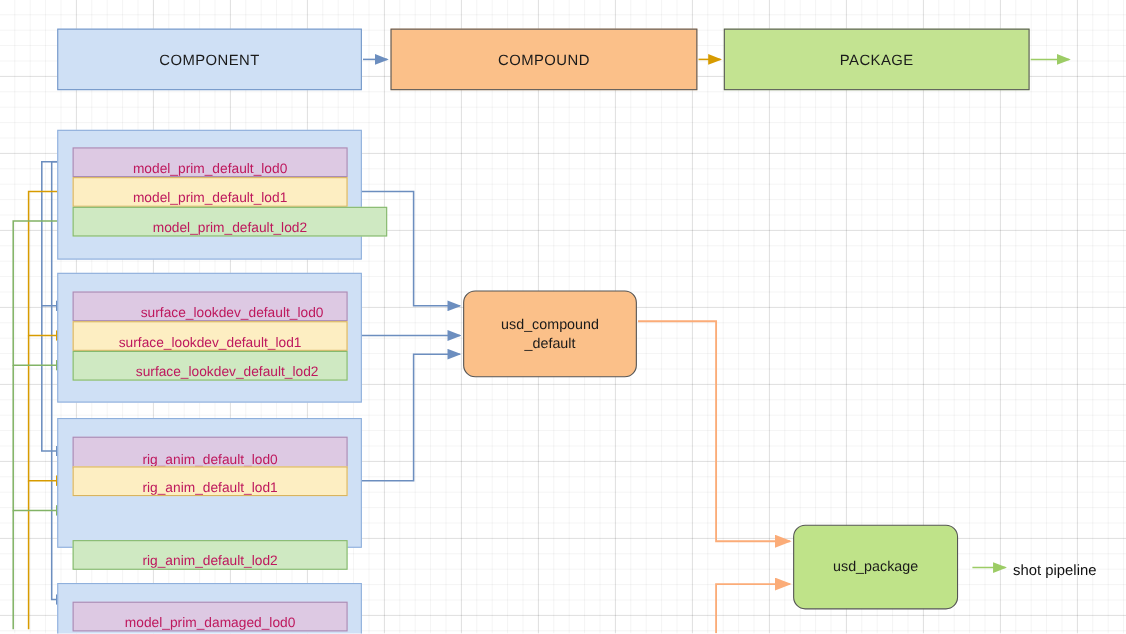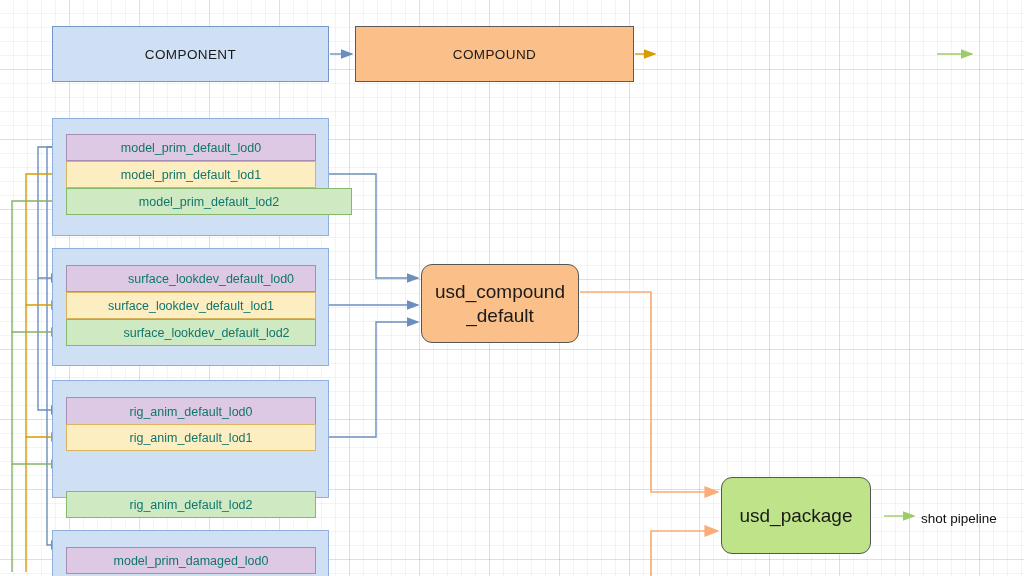--- a/index.html
+++ b/index.html
@@ -28,31 +28,31 @@
   .phase.component{background:#cfe0f5;border-color:#7296c8;text-align:right;}
   .phase.compound{background:#fbc089;border-color:#5a5a5a;}
   .phase.package{background:#c3e391;border-color:#5a5a5a;}
 
   .group-box{
     background:#cfe0f5;border:1px solid #8fb0dc;box-sizing:border-box;
     position:absolute;
   }
   .variant{
     position:absolute;box-sizing:border-box;
-    display:flex;align-items:center;justify-content:center;
-    font-size:12.5px;color:#0f766e;
+    display:flex;align-items:flex-end;justify-content:center;
+    font-size:12.5px;color:#be185d;
   }
   .variant.lod0{background:#ddc9e3;border:1px solid #a98cb5;}
   .variant.lod1{background:#fdeec2;border:1px solid #d9b45e;}
   .variant.lod2{background:#cfe9c2;border:1px solid #85b96e;}
 
   .round{
     position:absolute;box-sizing:border-box;border-radius:11px;
     display:flex;align-items:center;justify-content:center;text-align:center;
-    font-size:19px;color:#1a1a1a;line-height:1.25;white-space:pre-line;
+    font-size:13px;color:#1a1a1a;line-height:1.25;white-space:pre-line;
   }
   .round.orange{background:#fbc089;border:1.6px solid #555555;}
   .round.green{background:#bfe389;border:1.6px solid #555555;}
 
   .freetext{
     position:absolute;font-size:13.5px;color:#101010;white-space:nowrap;
   }
 </style>
 </head>
 <body>
@@ -126,20 +126,23 @@
       <path d="M884,516 L914,516" stroke="#9ccc65" stroke-width="1.4" fill="none" marker-end="url(#ah-lgreen)"></path>
     </g>
   </svg>
 
   <div class="node phase component" style="left:52px;top:26px;width:277px;height:56px;">
     <span>COMPONENT</span>
   </div>
   <div class="node phase compound" style="left:355px;top:26px;width:279px;height:56px;">
     <span>COMPOUND</span>
   </div>
+  <div class="node phase package" style="left:658px;top:26px;width:278px;height:56px;">
+    <span>PACKAGE</span>
+  </div>
 
   <div class="group-box" style="left:52px;top:118px;width:277px;height:118px;"></div>
   <div class="variant lod0" style="left:66px;top:134px;width:250px;height:27px;">
     <span>model_prim_default_lod0</span>
   </div>
   <div class="variant lod1" style="left:66px;top:161px;width:250px;height:27px;">
     <span>model_prim_default_lod1</span>
   </div>
   <div class="variant lod2" style="left:66px;top:188px;width:286px;height:27px;">
     <span>model_prim_default_lod2</span>

